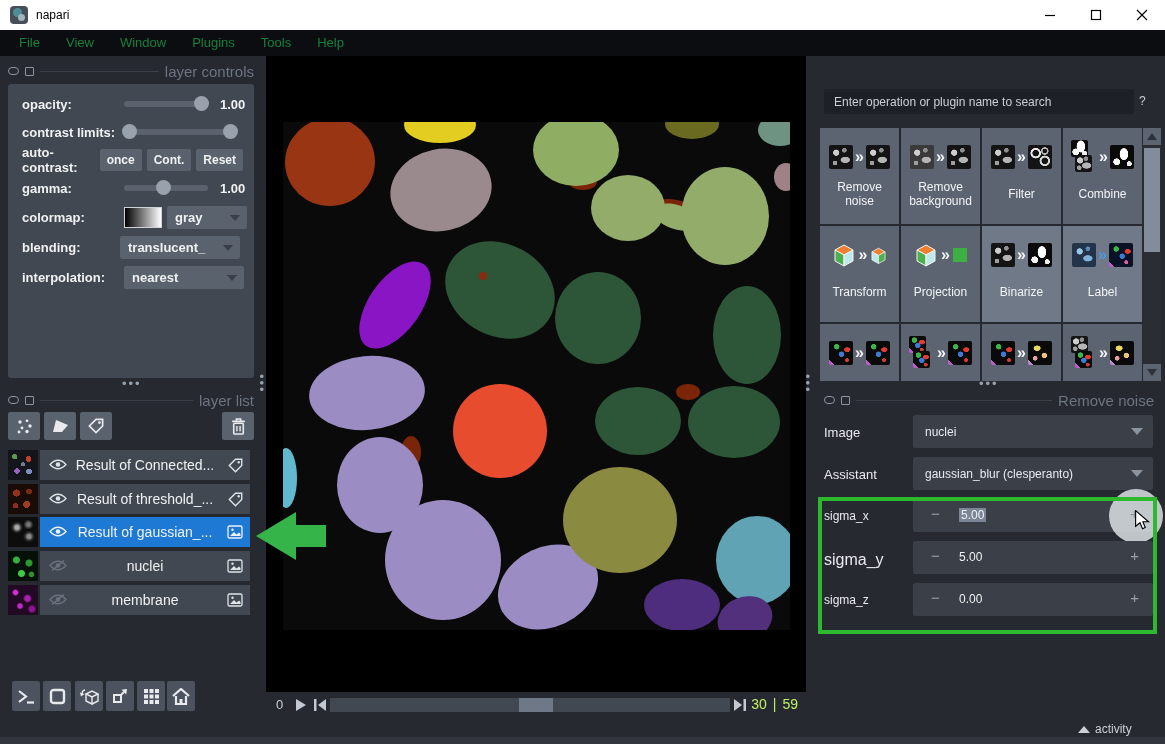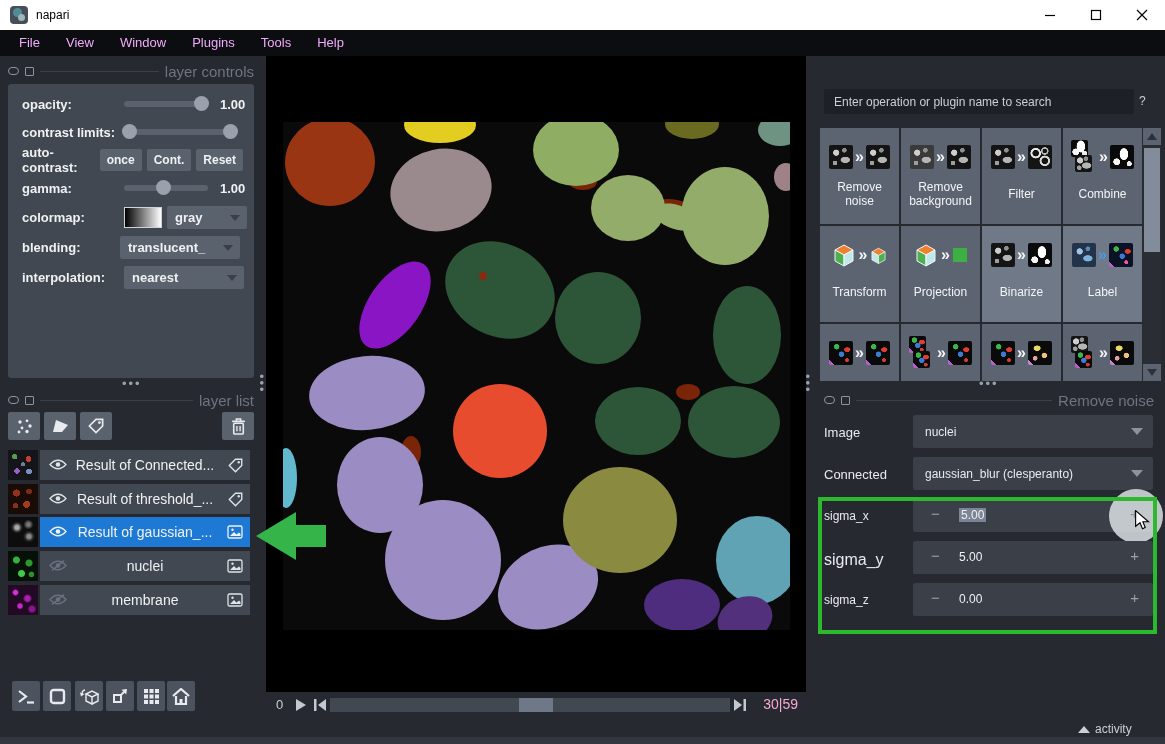--- a/index.html
+++ b/index.html
@@ -12,21 +12,21 @@
   .app-logo { position:absolute; left:10px; top:6px; width:18px; height:18px; border-radius:4px; background:#474e58; overflow:hidden; }
   .app-logo .swirl1 { position:absolute; left:3px; top:2px; width:9px; height:9px; border-radius:50%; background:#4f8e96; }
   .app-logo .swirl2 { position:absolute; left:8px; top:8px; width:7px; height:7px; border-radius:50%; background:#9fb6bb; }
   .win-title { position:absolute; left:36px; top:8px; font-size:12px; color:#000; }
   .win-controls { position:absolute; right:0; top:0; height:30px; display:flex; }
   .win-btn { width:46px; height:30px; display:flex; align-items:center; justify-content:center; }
   .win-btn svg { display:block; }
 
   
   .menubar { position:absolute; left:0; top:30px; width:1165px; height:26px; background:#0c0d11; display:flex; align-items:center; padding-left:6px; }
-  .menu-item { color:#f0abfc; font-size:13px; padding:0 13px; height:26px; line-height:26px; }
+  .menu-item { color:#15803d; font-size:13px; padding:0 13px; height:26px; line-height:26px; }
 
   
   .dock-header { position:absolute; height:18px; display:flex; align-items:center; gap:6px; }
   .hd-icon { width:11px; height:8px; border:1.5px solid #8d949e; border-radius:4px; }
   .hd-icon2 { width:9px; height:9px; border:1.5px solid #8d949e; border-radius:1px; }
   .hd-line { flex:1; height:1px; background:#3c4048; }
   .hd-title { font-size:15px; color:#6d7580; white-space:nowrap; }
 
   .dots-h { color:#9aa2ad; font-size:13px; letter-spacing:2px; line-height:6px; }
   .dots-v { color:#9aa2ad; font-size:13px; line-height:7px; writing-mode:vertical-lr; letter-spacing:2px; }
@@ -84,21 +84,21 @@
 
   
   .canvas { position:absolute; left:266px; top:56px; width:540px; height:636px; background:#000; }
 
   
   .dims { position:absolute; left:266px; top:696px; width:540px; height:18px; }
   .dims-tick { position:absolute; left:10px; top:1px; font-size:13px; color:#c9ced6; }
   .dims-btn { position:absolute; top:1px; width:16px; height:16px; display:flex; align-items:center; justify-content:center; }
   .dims-track { position:absolute; left:64px; top:2px; width:400px; height:14px; background:#414851; }
   .dims-thumb { position:absolute; left:189px; top:0; width:34px; height:14px; background:#6e7887; }
-  .dims-label { position:absolute; right:8px; top:0; font-size:14px; color:#f9a8d4; display:flex; }
+  .dims-label { position:absolute; right:8px; top:0; font-size:14px; color:#bef264; display:flex; gap:6px; }
 
   
   .search-box { position:absolute; left:824px; top:89px; width:310px; height:25px; background:#1e2027; border:none; border-radius:2px; color:#ccd0d6; font-size:12px; padding:0 10px; font-family:"Liberation Sans", sans-serif; }
   .search-box::placeholder { color:#ccd0d6; opacity:1; }
   .help-q { position:absolute; left:1139px; top:94px; font-size:12px; color:#ccd0d6; }
 
   .op-grid { position:absolute; left:820px; top:128px; width:322px; height:253px; overflow:hidden; display:grid; grid-template-columns:repeat(4,79px); grid-template-rows:96px 96px 96px; gap:2px; }
   .op-cell { background:#5d6471; display:flex; flex-direction:column; align-items:center; }
   .op-cell.hl { background:#6f7987; }
   .op-icon { margin-top:12px; height:34px; display:flex; align-items:center; gap:2px; }
@@ -654,21 +654,21 @@
     <div class="hd-line"></div>
     <div class="hd-title">Remove noise</div>
   </div>
 
   <div class="rn-label" style="left:824px; top:425px;">Image</div>
   <div class="rn-drop" style="top:415px;">
       <span>nuclei</span>
       <div class="arrow"></div>
     </div>
 
-  <div class="rn-label" style="left:824px; top:467px;">Connected</div>
+  <div class="rn-label" style="left:824px; top:467px;">Assistant</div>
   <div class="rn-drop" style="top:457px;">
       <span>gaussian_blur (clesperanto)</span>
       <div class="arrow"></div>
     </div>
 
   <div class="rn-label" style="left:824px; top:509px; font-size:12px;">sigma_x</div>
   <div class="spin" style="top:499px;">
     <span class="minus">−</span>
     <span class="val selected">5.00</span>
   </div>

